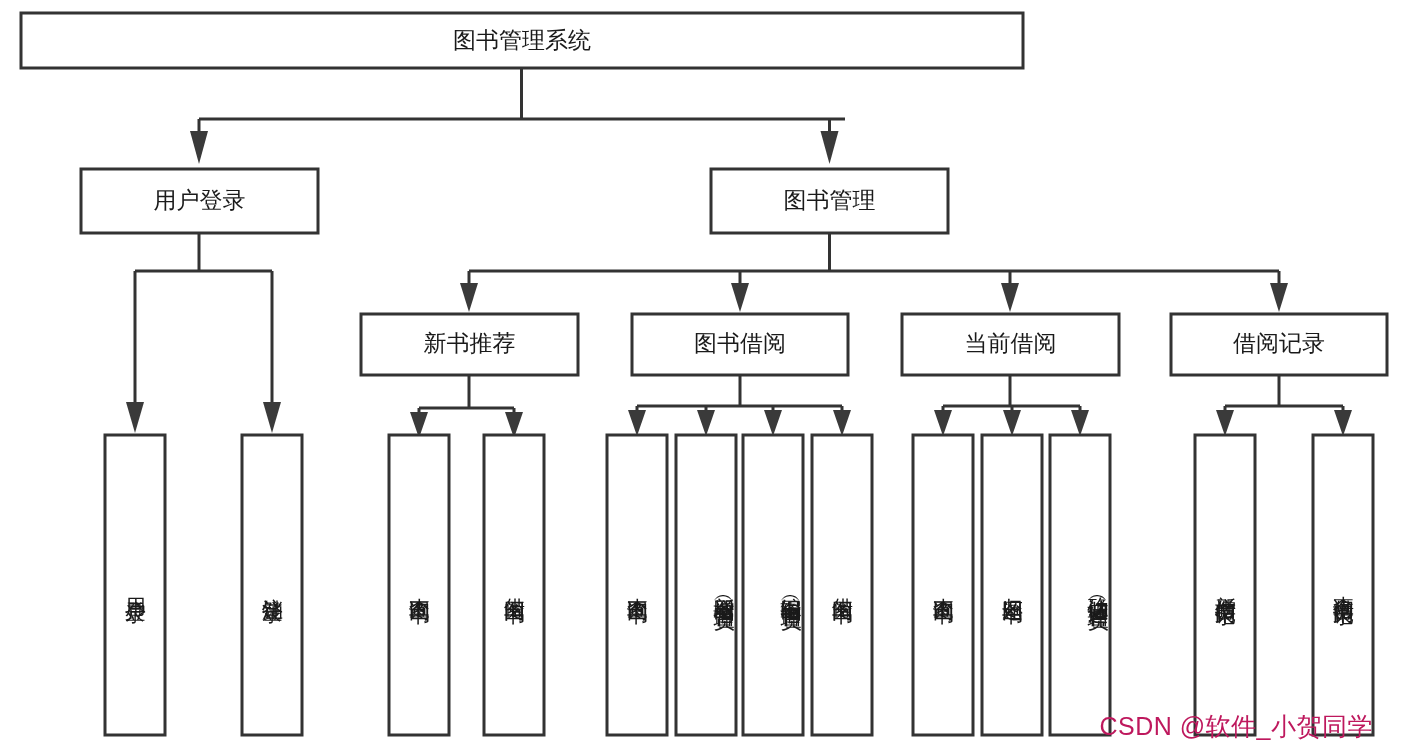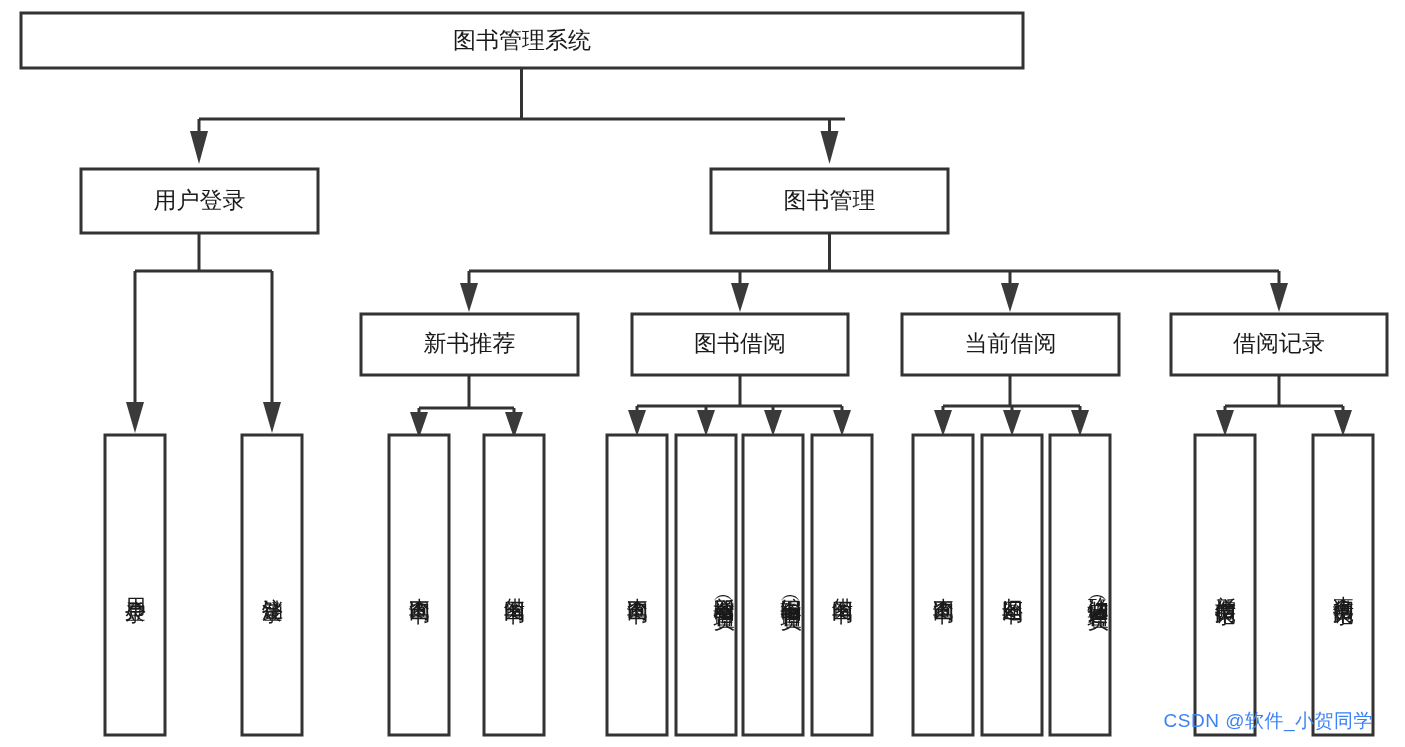--- a/index.html
+++ b/index.html
@@ -60,24 +60,24 @@
     font-size: 21px;
     line-height: 1.18;
     letter-spacing: 2px;
     color: #1a1a1a;
     white-space: nowrap;
     pointer-events: none;
   }
   #watermark {
     position: absolute;
     right: 8px;
-    bottom: 13px;
-    font-family: "Liberation Sans", "DejaVu Sans", sans-serif;
-    font-size: 19px;
-    color: #3b82f6;
+    bottom: 4px;
+    font-family: "Liberation Sans", "DejaVu Sans", sans-serif;
+    font-size: 25px;
+    color: #be185d;
     letter-spacing: 0.5px;
     user-select: none;
   }
 </style>
 </head>
 <body>
 
 <div id="diagram-root">
 
   <svg id="diagram-svg" viewBox="0 0 1405 747">

